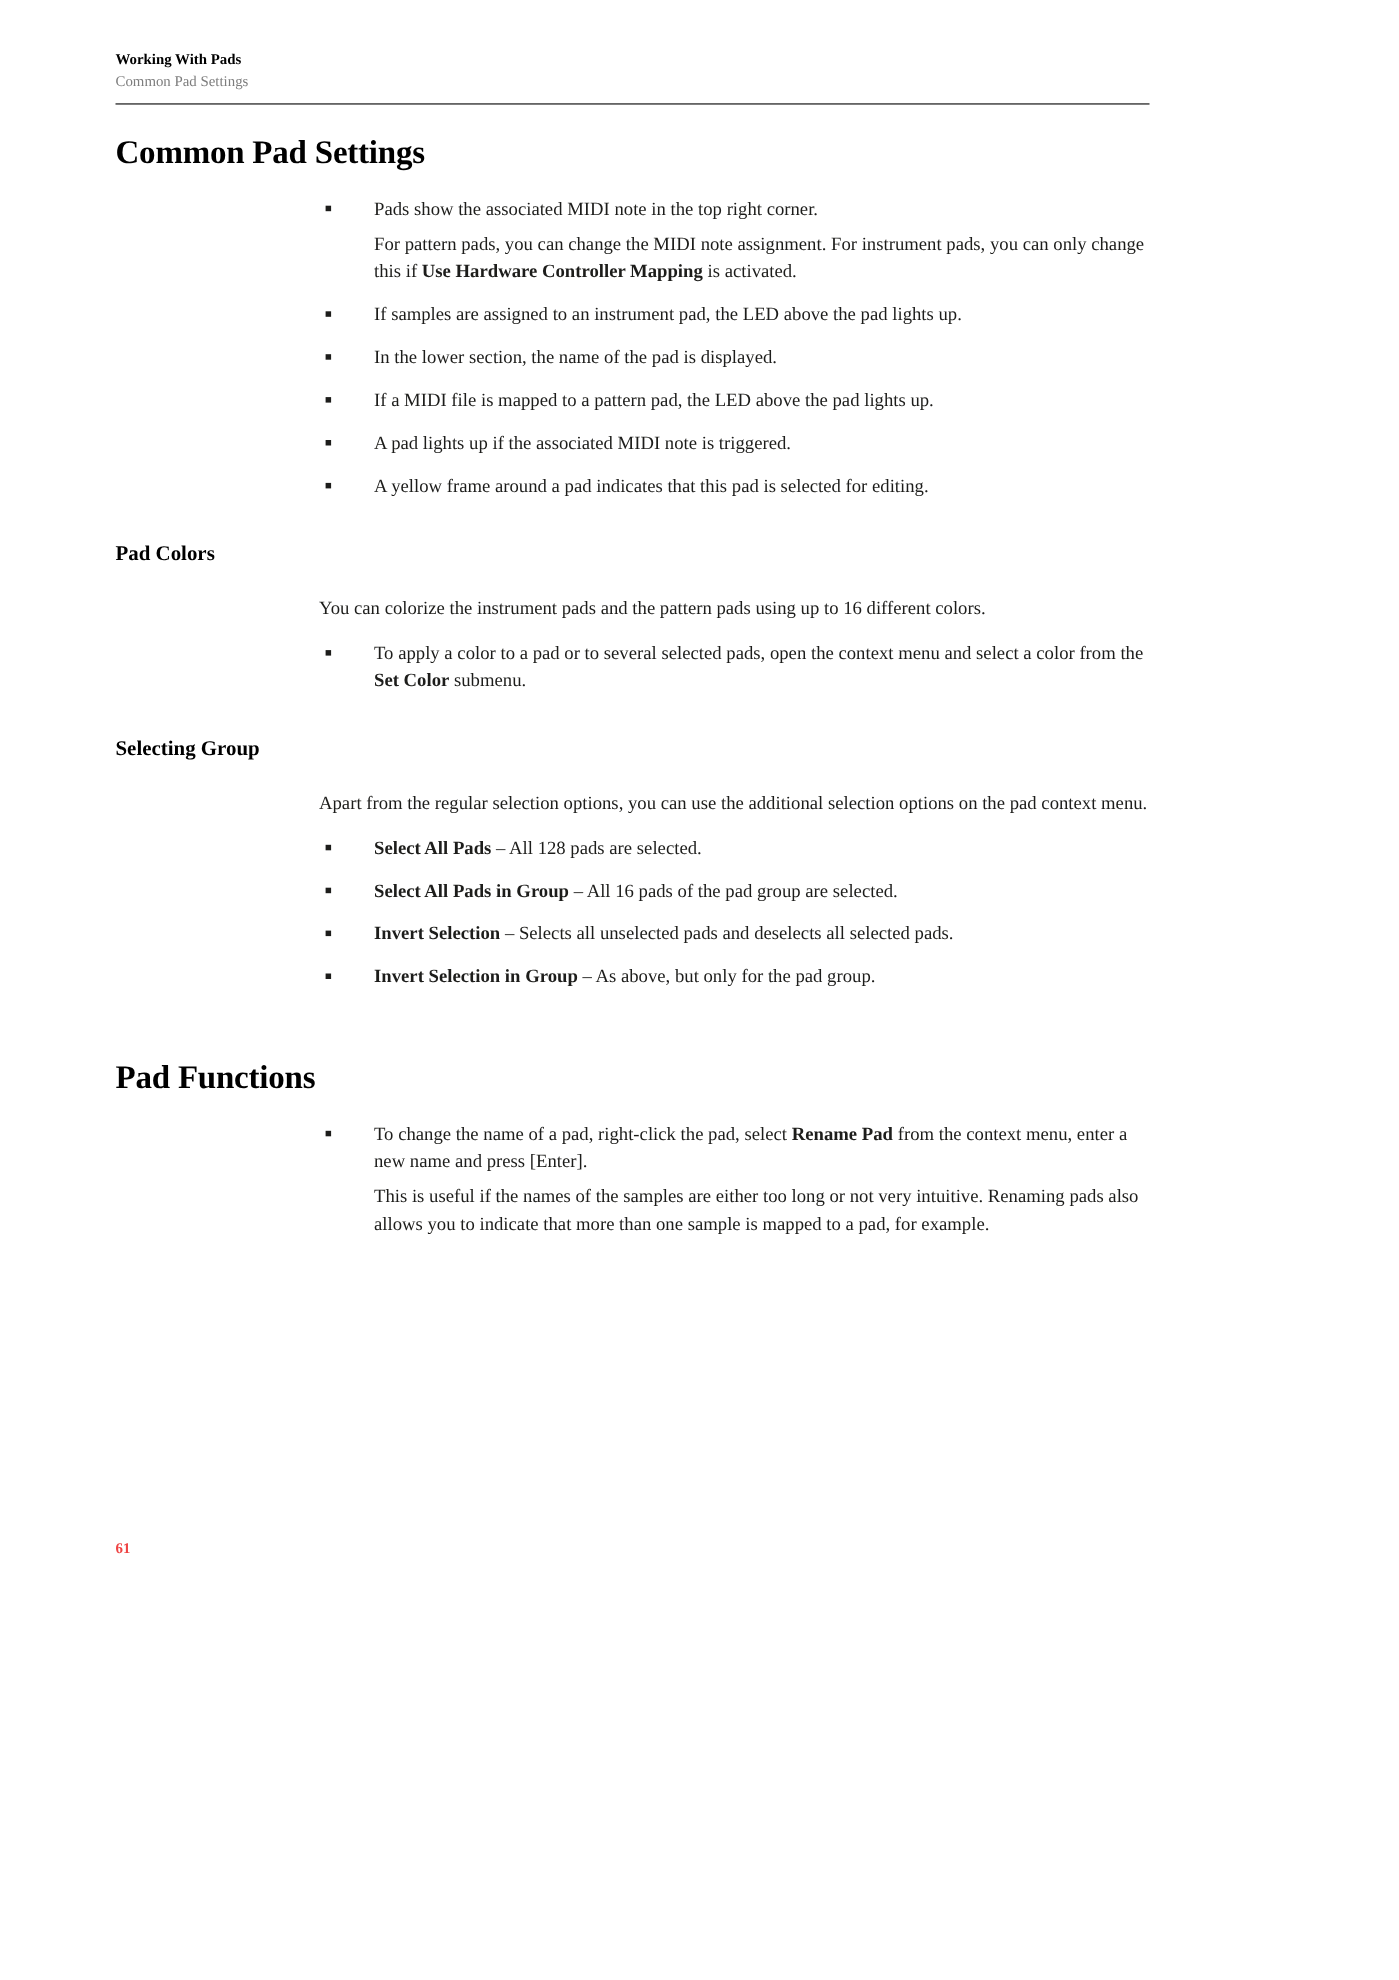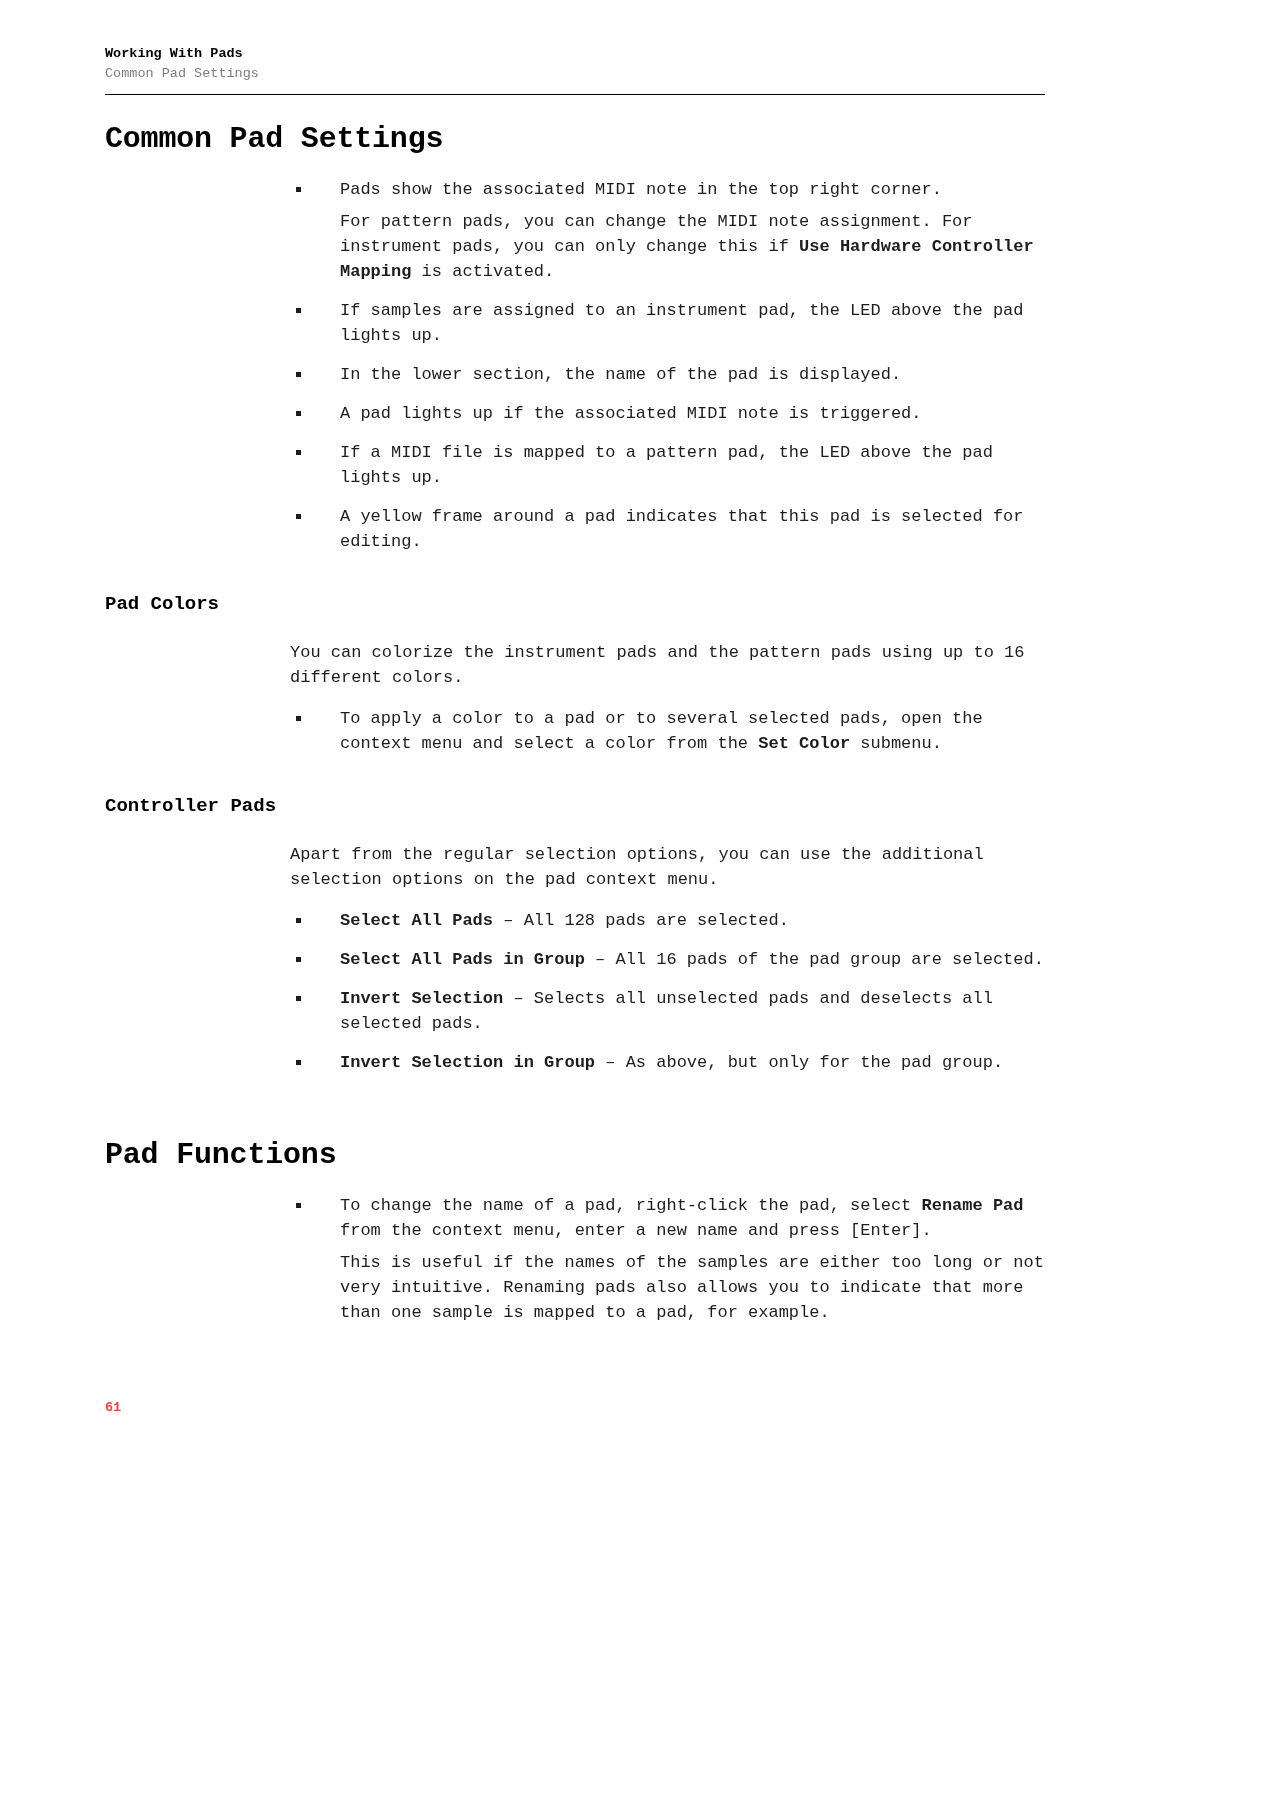--- a/index.html
+++ b/index.html
@@ -3,21 +3,21 @@
 <meta charset="utf-8">
 <style>
   * { box-sizing: border-box; }
   html, body { margin: 0; padding: 0; background: #e8e8e8; }
   .page {
     position: relative;
     width: 1272px;
     height: 1800px;
     margin: 0 auto;
     background: #ffffff;
-    font-family: Liberation Mono, monospace;
+    font-family: Liberation Serif, serif;
     color: #1d1d1b;
     overflow: hidden;
   }
   .content {
     position: absolute;
     left: 105px;
     top: 44px;
     width: 940px;
   }
   
@@ -109,34 +109,34 @@
           <span class="marker-col">
               <span class="square"></span>
             </span>
           <div class="bullet-text">In the lower section, the name of the pad is displayed.</div>
         </div>
 
         <div class="bullet">
           <span class="marker-col">
               <span class="square"></span>
             </span>
+          <div class="bullet-text">If a MIDI file is mapped to a pattern pad, the LED above the pad lights up.</div>
+        </div>
+
+        <div class="bullet">
+          <span class="marker-col">
+              <span class="square"></span>
+            </span>
           <div class="bullet-text">A pad lights up if the associated MIDI note is triggered.</div>
         </div>
 
         <div class="bullet">
           <span class="marker-col">
               <span class="square"></span>
             </span>
-          <div class="bullet-text">If a MIDI file is mapped to a pattern pad, the LED above the pad lights up.</div>
-        </div>
-
-        <div class="bullet">
-          <span class="marker-col">
-              <span class="square"></span>
-            </span>
           <div class="bullet-text">A yellow frame around a pad indicates that this pad is selected for editing.</div>
         </div>
 
       </div>
     </div>
 
     <h2>Pad Colors</h2>
 
     <div class="body-col">
       <p class="para first">You can colorize the instrument pads and the pattern pads using up to 16 different colors.</p>
@@ -146,21 +146,21 @@
           <span class="marker-col">
               <span class="square"></span>
             </span>
           <div class="bullet-text">
             <span>To apply a color to a pad or to several selected pads, open the context menu and select a color from the </span><strong>Set Color</strong><span> submenu.</span>
           </div>
         </div>
       </div>
     </div>
 
-    <h2>Controller Pads</h2>
+    <h2>Selecting Group</h2>
 
     <div class="body-col">
       <p class="para first">Apart from the regular selection options, you can use the additional selection options on the pad context menu.</p>
 
       <div class="bullets tight">
 
         <div class="bullet">
           <span class="marker-col">
               <span class="square"></span>
             </span>

